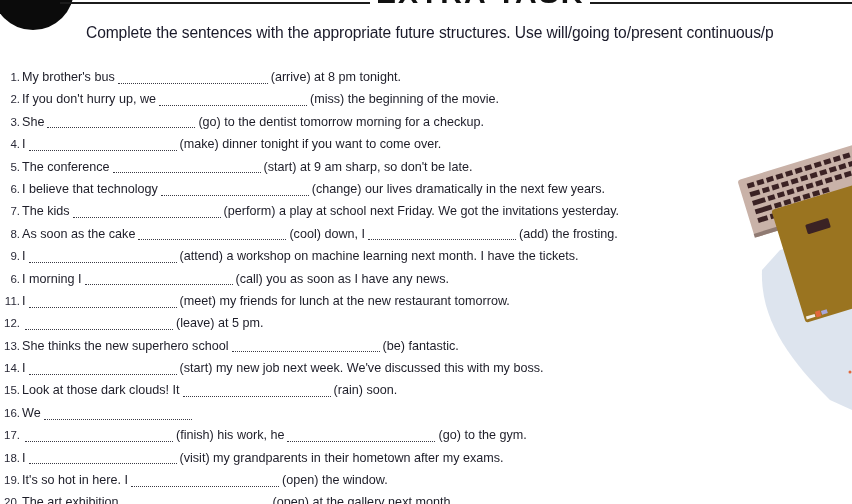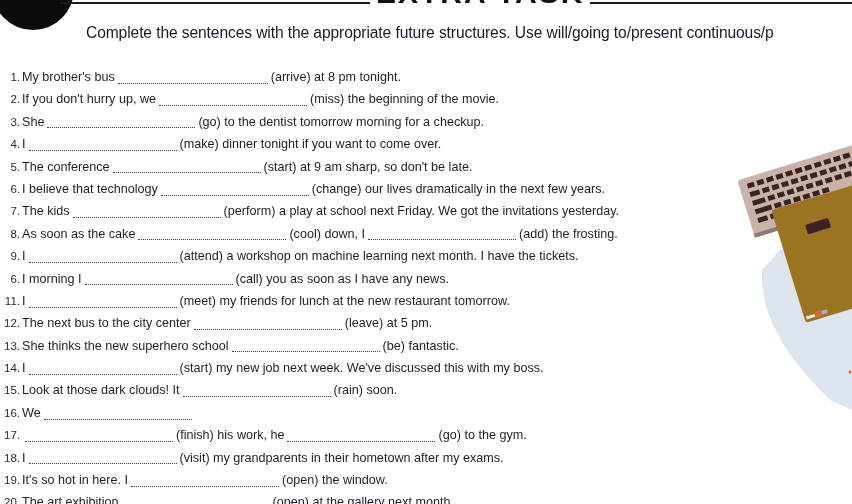--- a/index.html
+++ b/index.html
@@ -169,21 +169,20 @@
       <span>(call) you as soon as I have any news.</span>
     </li>
     <li class="exercise-item">
       <span class="item-num">11.</span>
       <span>I</span>
       <span class="blank" style="width: 148px;"></span>
       <span>(meet) my friends for lunch at the new restaurant tomorrow.</span>
     </li>
     <li class="exercise-item">
       <span class="item-num">12.</span>
-      <span>The next bus to the city center</span>
       <span class="blank" style="width: 148px;"></span>
       <span>(leave) at 5 pm.</span>
     </li>
     <li class="exercise-item">
       <span class="item-num">13.</span>
       <span>She thinks the new superhero school</span>
       <span class="blank" style="width: 148px;"></span>
       <span>(be) fantastic.</span>
     </li>
     <li class="exercise-item">

